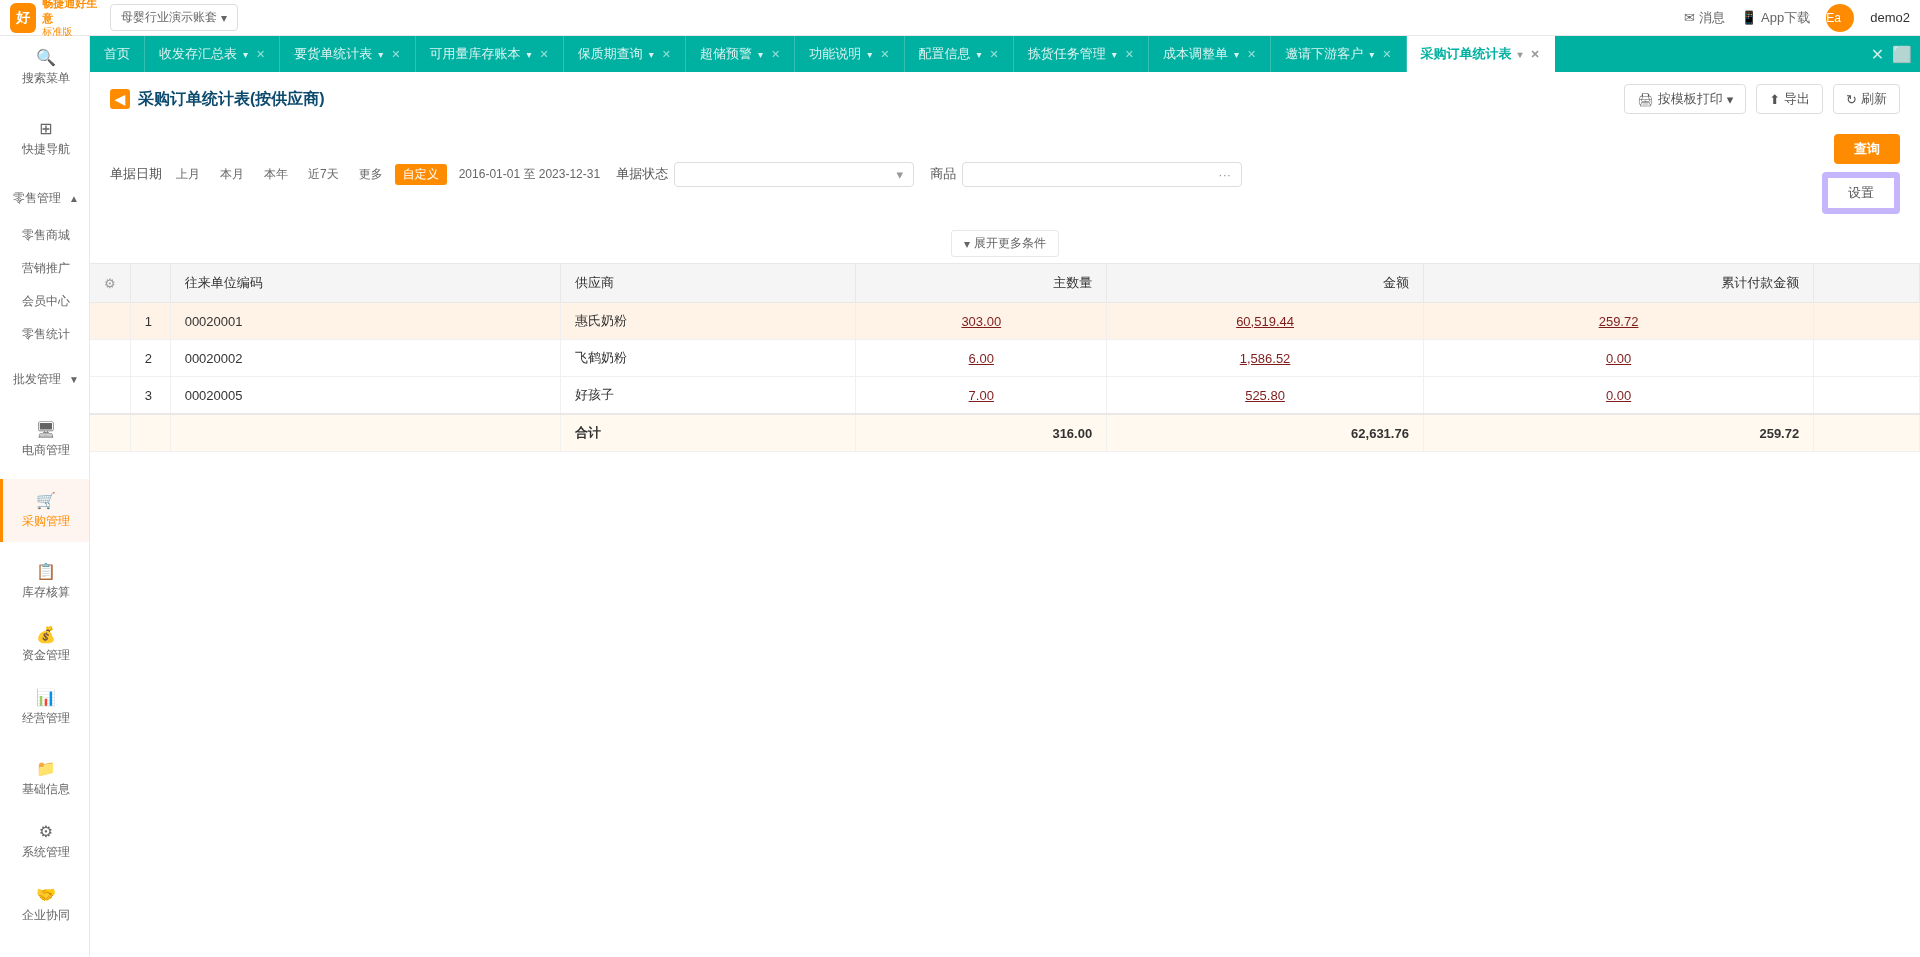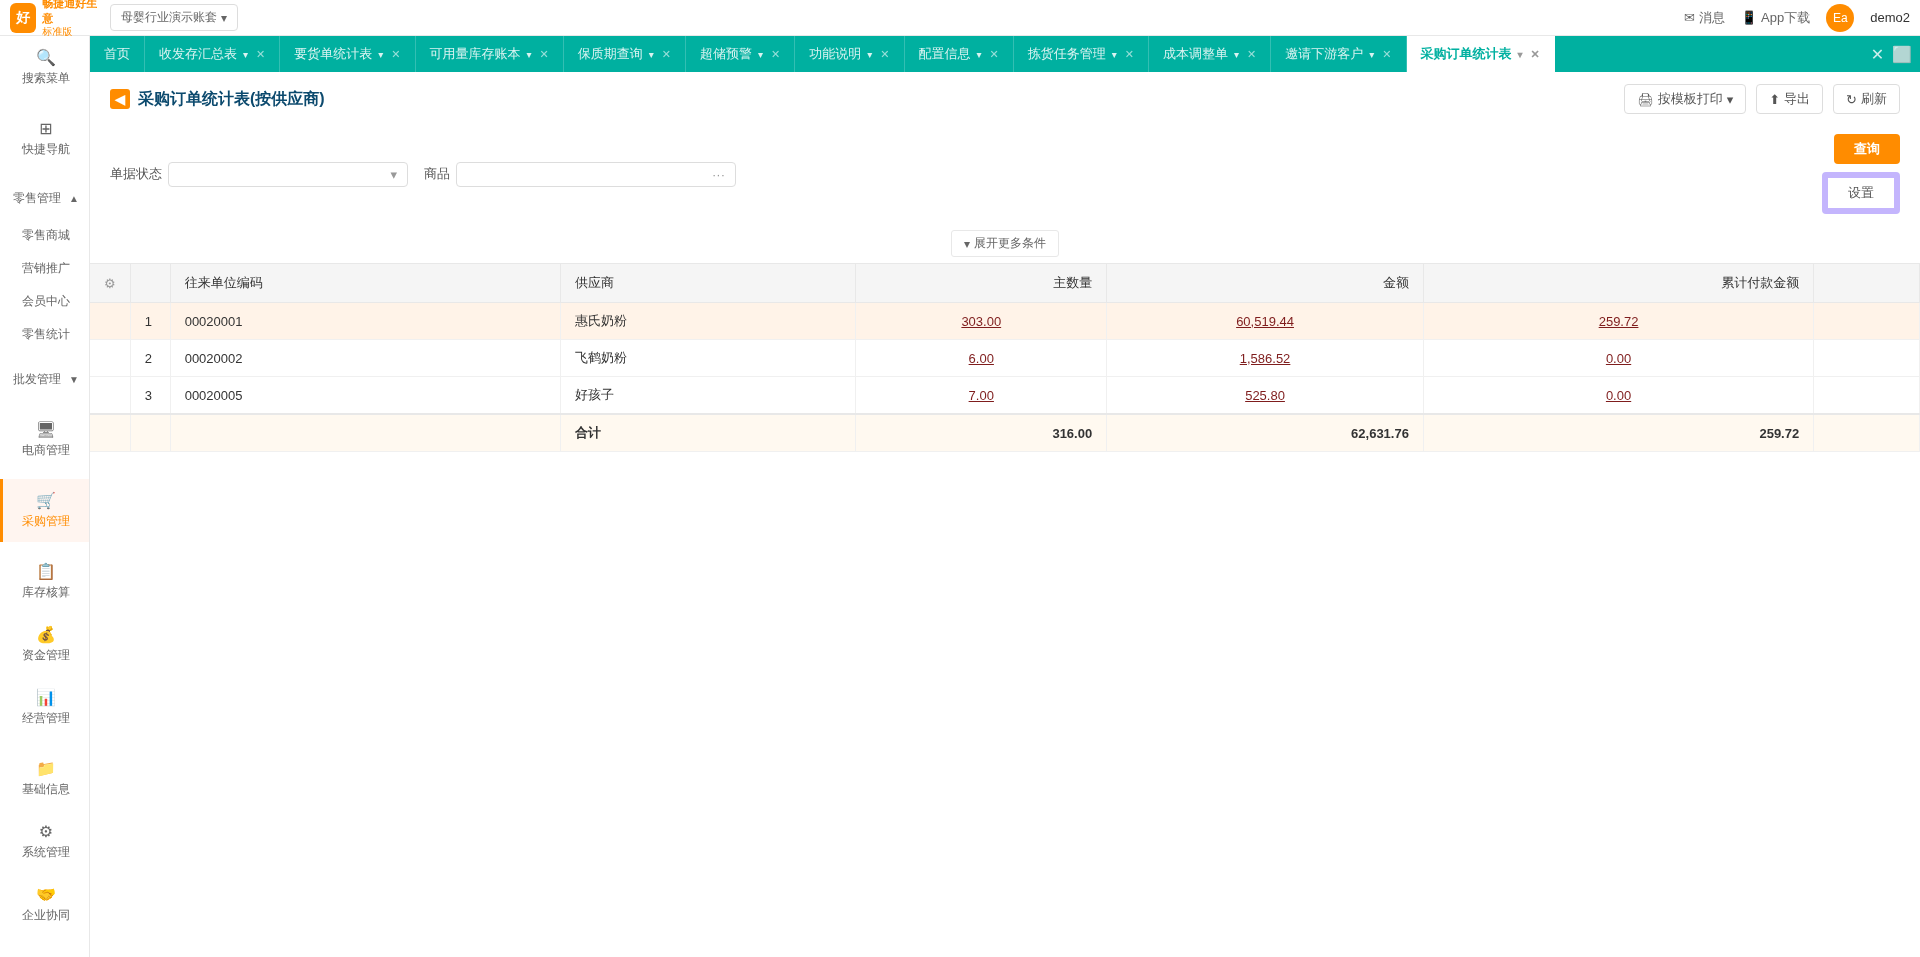--- a/index.html
+++ b/index.html
@@ -6,21 +6,21 @@
     body { font-family: "Microsoft YaHei", "PingFang SC", sans-serif; font-size: 13px; background: #f0f2f5; overflow: hidden; width: 1920px; height: 957px; }
 
     
     .app-container { display: flex; flex-direction: column; height: 957px; width: 1920px; }
     .top-bar { display: flex; align-items: center; background: #fff; height: 36px; padding: 0 10px; border-bottom: 1px solid #e8e8e8; flex-shrink: 0; }
     .logo-area { display: flex; align-items: center; gap: 6px; width: 90px; flex-shrink: 0; }
     .logo-icon { width: 30px; height: 30px; background: #ff8c00; border-radius: 6px; display: flex; align-items: center; justify-content: center; color: #fff; font-size: 14px; font-weight: bold; }
     .workspace-selector { display: flex; align-items: center; gap: 4px; padding: 4px 10px; border: 1px solid #ddd; border-radius: 4px; cursor: pointer; color: #666; font-size: 12px; margin-left: 10px; }
     .top-bar-right { margin-left: auto; display: flex; align-items: center; gap: 16px; }
     .top-bar-btn { display: flex; align-items: center; gap: 4px; color: #666; font-size: 13px; cursor: pointer; }
-    .user-avatar { width: 28px; height: 28px; border-radius: 50%; background: #ff8c00; color: #fff; display: flex; align-items: center; justify-content: center; font-size: 12px; }
+    .user-avatar { width: 28px; height: 28px; border-radius: 50%; background: #ff8c00; color: #fff; display: flex; align-items: center; justify-content: flex-start; font-size: 12px; }
 
     .main-body { display: flex; flex: 1; overflow: hidden; }
 
     
     .sidebar { width: 90px; background: #fff; border-right: 1px solid #e8e8e8; display: flex; flex-direction: column; overflow-y: auto; flex-shrink: 0; }
     .sidebar-item { display: flex; flex-direction: column; align-items: center; justify-content: center; padding: 12px 4px; cursor: pointer; color: #666; font-size: 12px; gap: 3px; border-left: 3px solid transparent; }
     .sidebar-item.active { background: #fff5f0; color: #ff8c00; border-left: 3px solid #ff8c00; }
     .sidebar-item-icon { font-size: 16px; }
     .sidebar-divider { height: 1px; background: #f0f0f0; margin: 4px 0; }
 
@@ -279,20 +279,34 @@
               </button>
               <button class="btn-refresh">
                 <span>↻</span>
                 <span>刷新</span>
               </button>
             </div>
           </div>
 
           <div class="filter-bar" style="padding: 10px 0; background:#fff; border-bottom: none;">
             <div class="filter-row">
+              <div class="filter-group">
+                <span class="filter-label">单据日期</span>
+                <div class="filter-dates">
+                  <span class="date-shortcut">上月</span>
+                  <span class="date-shortcut">本月</span>
+                  <span class="date-shortcut">本年</span>
+                  <span class="date-shortcut">近7天</span>
+                  <span class="date-shortcut">更多</span>
+                  <span class="date-custom">自定义</span>
+                </div>
+                <div style="display:flex; flex-direction:column;">
+                  <span class="date-range">2016-01-01 至 2023-12-31</span>
+                </div>
+              </div>
 
               <div class="filter-group">
                 <span class="filter-label">单据状态</span>
                 <div class="filter-select" style="min-width: 240px;">
                   <span style="flex:1; color:#ccc;"></span>
                   <span style="color:#999;">▾</span>
                 </div>
               </div>
 
               <div class="filter-group">

